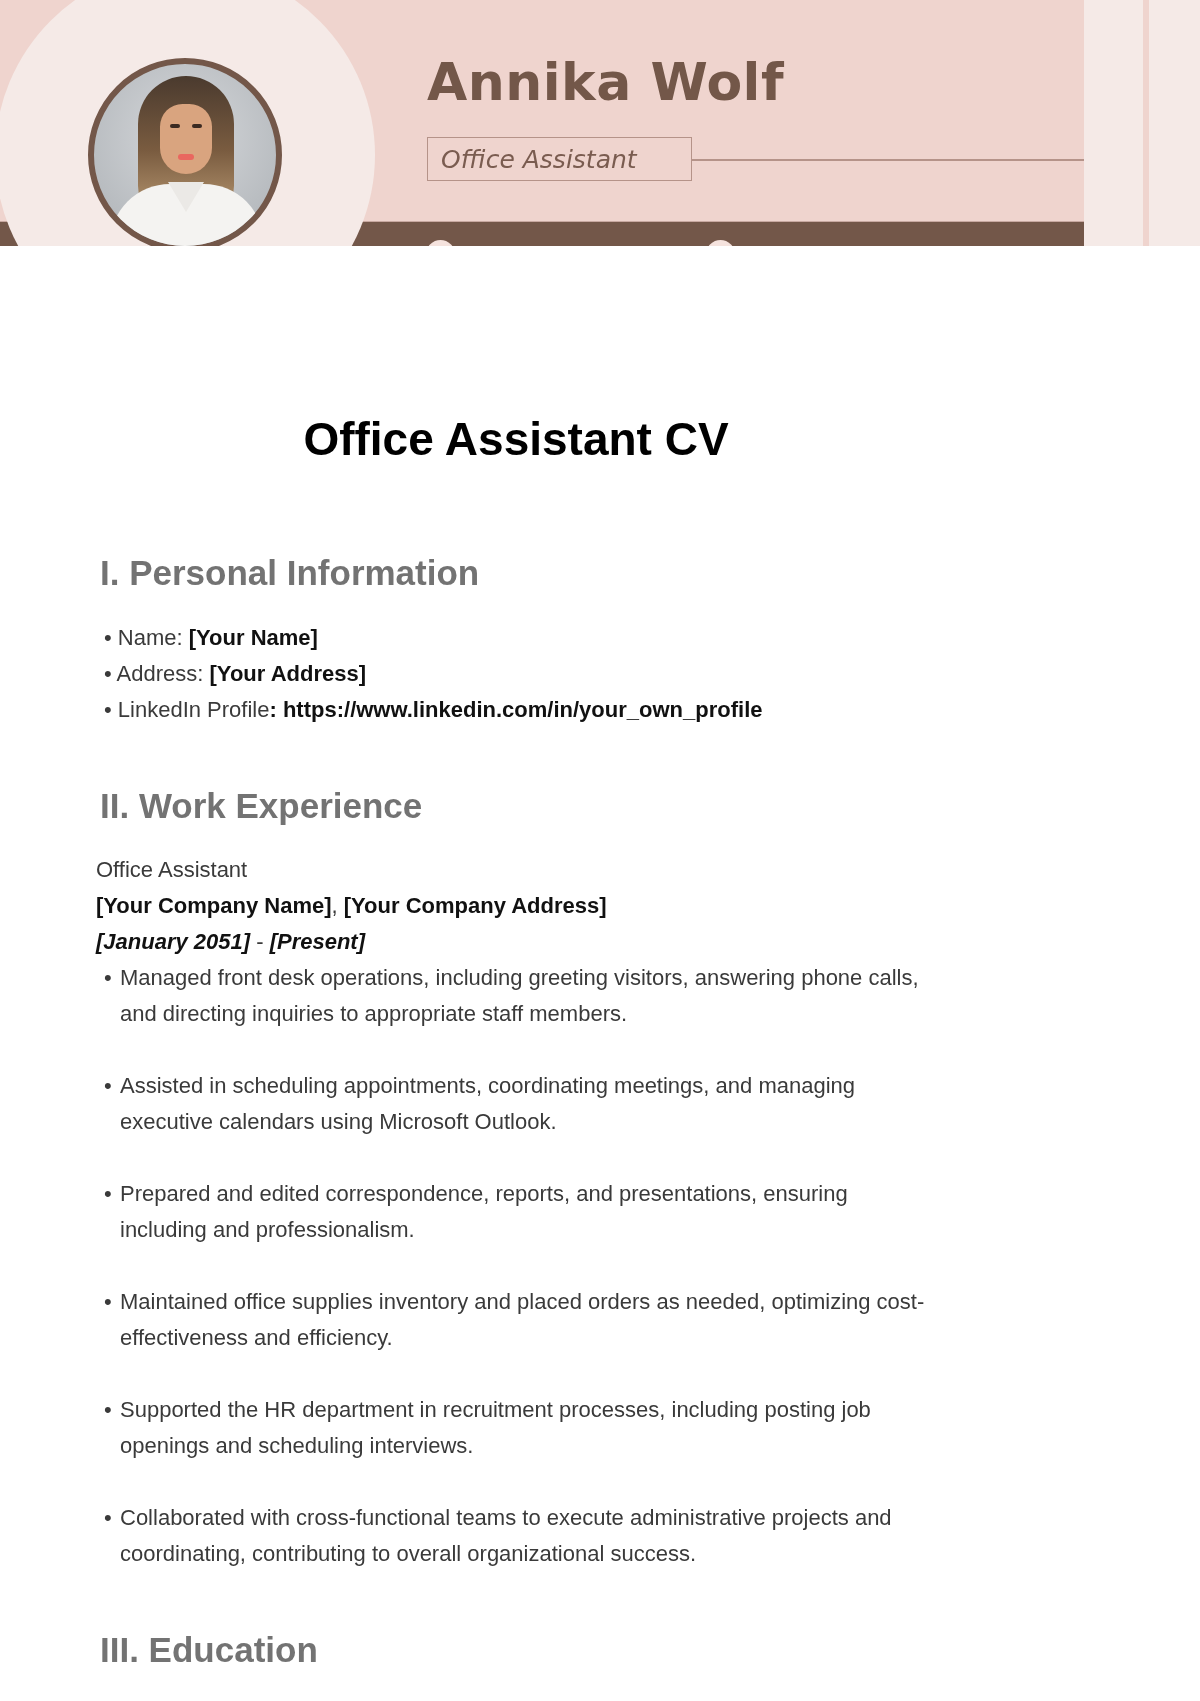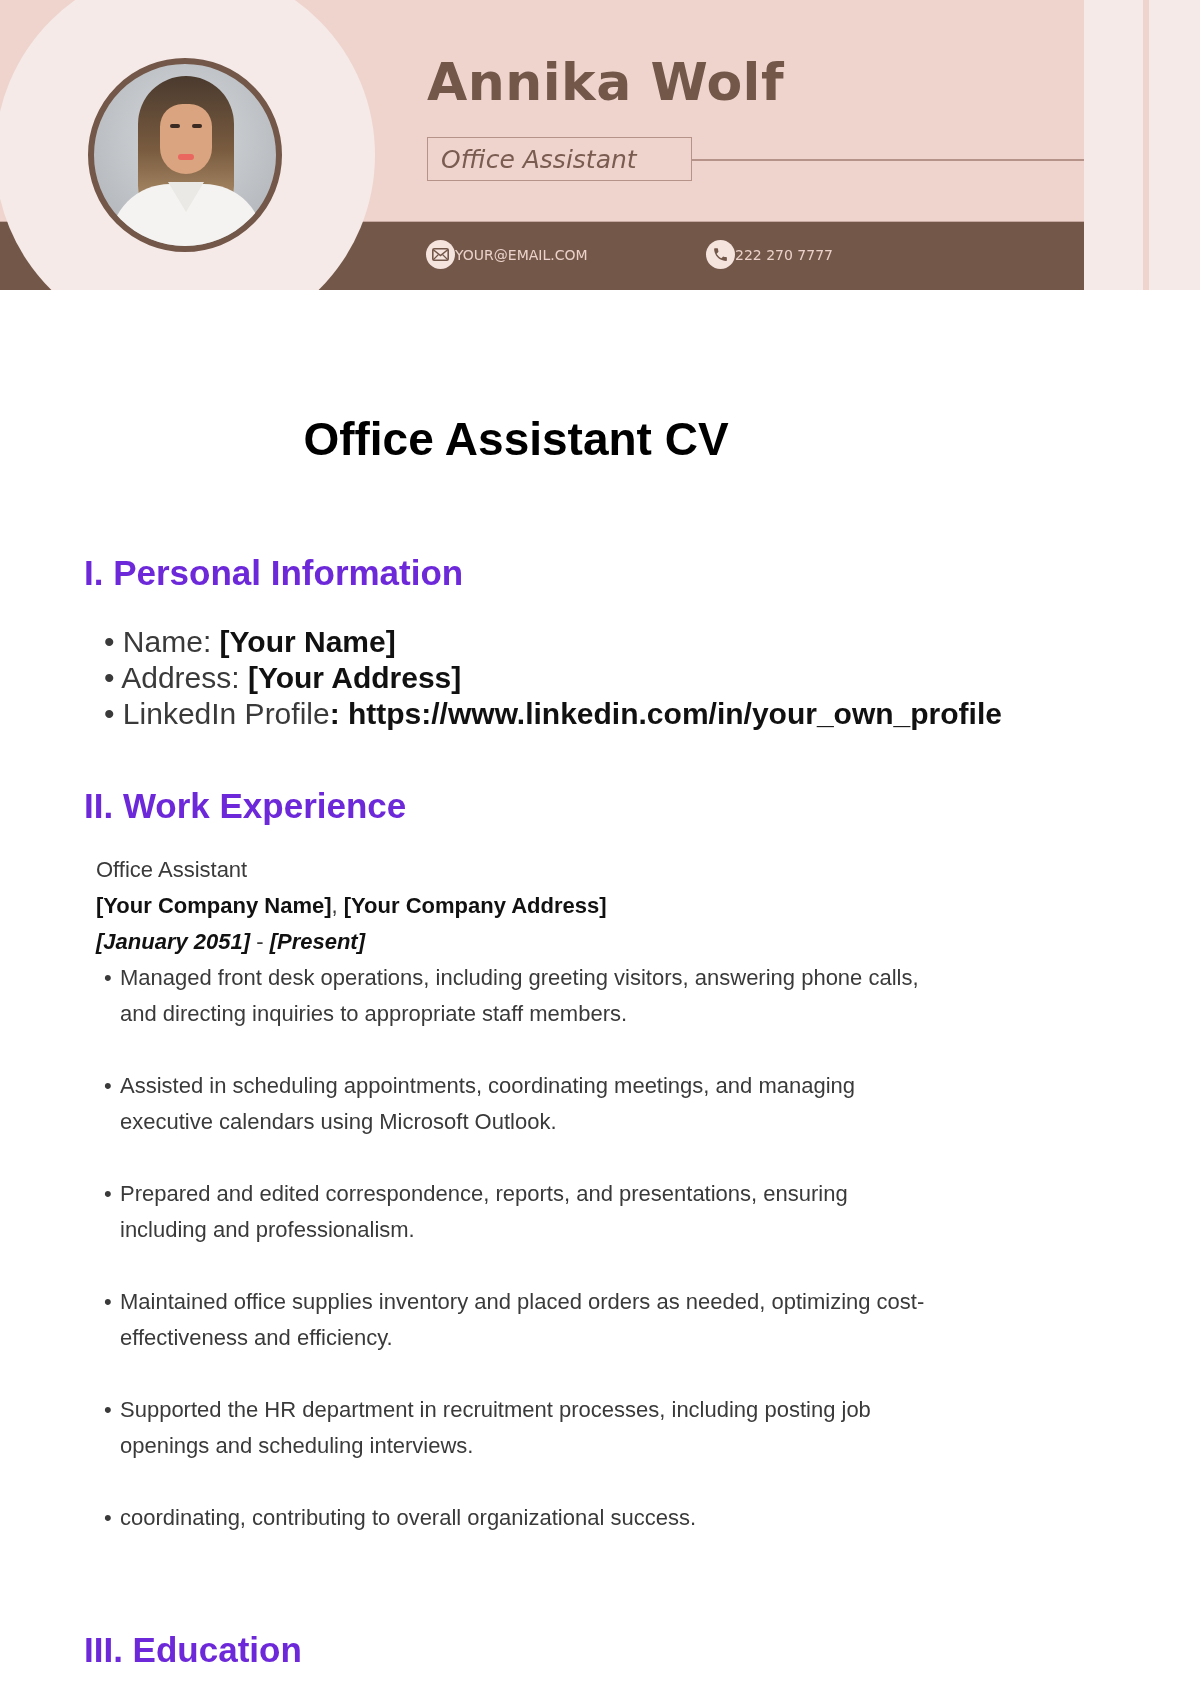--- a/index.html
+++ b/index.html
@@ -1,20 +1,20 @@
 <!DOCTYPE html>
 <html><head>
 <meta charset="utf-8">
 <style>
   * { box-sizing: border-box; margin: 0; padding: 0; }
   html, body { width: 1200px; height: 1701px; overflow: hidden; background: #ffffff; }
   body { font-family: "Liberation Sans", "DejaVu Sans", sans-serif; color: #1a1a1a; position: relative; }
 
   
-  .header { position: absolute; left: 0; top: 0; width: 1200px; height: 290px; overflow: hidden; background: #F5EAE7; }
+  .header { position: absolute; left: 0; top: 0; width: 1200px; height: 246px; overflow: hidden; background: #F5EAE7; }
   .header-band { position: absolute; left: 0; top: 0; width: 1084px; height: 290px; background: #EFD4CE; }
   .side-line { position: absolute; left: 1143px; top: 0; width: 6px; height: 290px; background: #EFD4CE; }
   .contact-bar { position: absolute; left: 0; top: 222px; width: 1084px; height: 68px; background: #735749; }
   .bar-top-line { position: absolute; left: 0; top: 221px; width: 1084px; height: 1px; background: #C8A9A1; }
   .big-circle { position: absolute; left: -5px; top: -35px; width: 380px; height: 380px; border-radius: 50%; background: #F5EAE7; }
   .photo { position: absolute; left: 88px; top: 58px; width: 194px; height: 194px; border-radius: 50%;
            border: 6px solid #735749; overflow: hidden;
            background: radial-gradient(circle at 50% 40%, #d6d8db 0%, #b8bcc0 70%, #a9adb2 100%); }
   .photo .hair { position: absolute; left: 44px; top: 12px; width: 96px; height: 150px; border-radius: 48px 48px 40px 40px;
                  background: linear-gradient(180deg, #4a3a2e 0%, #7a5c40 50%, #c2a27a 100%); }
@@ -33,22 +33,22 @@
   .title-line { position: absolute; left: 692px; top: 159px; width: 392px; height: 2px; background: #B59389; }
 
   .contact { position: absolute; top: 240px; display: flex; align-items: center; }
   .contact.email { left: 426px; }
   .contact.phone { left: 706px; }
   .c-icon { width: 29px; height: 29px; border-radius: 50%; background: #F5E3DE; display: flex; align-items: center; justify-content: center; }
   .c-text { font-family: "DejaVu Sans", sans-serif; font-size: 14px; color: #EBD3CB; letter-spacing: 0; white-space: nowrap; }
 
   
   .doc-title { position: absolute; left: 0; top: 412px; width: 1032px; text-align: center; font-size: 46px; font-weight: bold; color: #000; }
-  .section-h { position: absolute; left: 84px; font-size: 35px; font-weight: bold; color: #6d28d9; white-space: nowrap; }
-  .line { position: absolute; left: 104px; font-size: 30px; color: #3a3a3a; white-space: nowrap; }
+  .section-h { position: absolute; left: 100px; font-size: 35px; font-weight: bold; color: #737373; white-space: nowrap; }
+  .line { position: absolute; left: 104px; font-size: 22px; color: #3a3a3a; white-space: nowrap; }
   .line b { color: #111; font-weight: bold; }
   .plain { position: absolute; left: 96px; font-size: 22px; color: #3a3a3a; white-space: nowrap; }
   .plain b { color: #111; margin-top: 48px; }
   .bullet { position: absolute; left: 104px; width: 980px; font-size: 22px; line-height: 36px; color: #3a3a3a; }
   .bullet .dot { position: absolute; left: 0; top: 0; }
   .bullet .txt { display: block; padding-left: 16px; }
 </style>
 </head>
 <body>
 
@@ -143,16 +143,17 @@
   <span class="txt">Maintained office supplies inventory and placed orders as needed, optimizing cost-</span>
   <span class="txt">effectiveness and efficiency.</span>
 </div>
 <div class="bullet" style="top:1392px;">
   <span class="dot">•</span>
   <span class="txt">Supported the HR department in recruitment processes, including posting job</span>
   <span class="txt">openings and scheduling interviews.</span>
 </div>
 <div class="bullet" style="top:1500px;">
   <span class="dot">•</span>
+  <span class="txt">Collaborated with cross-functional teams to execute administrative projects and</span>
   <span class="txt">coordinating, contributing to overall organizational success.</span>
 </div>
 
 <div class="section-h" style="top:1630px;">III. Education</div>
 
 </body></html>

